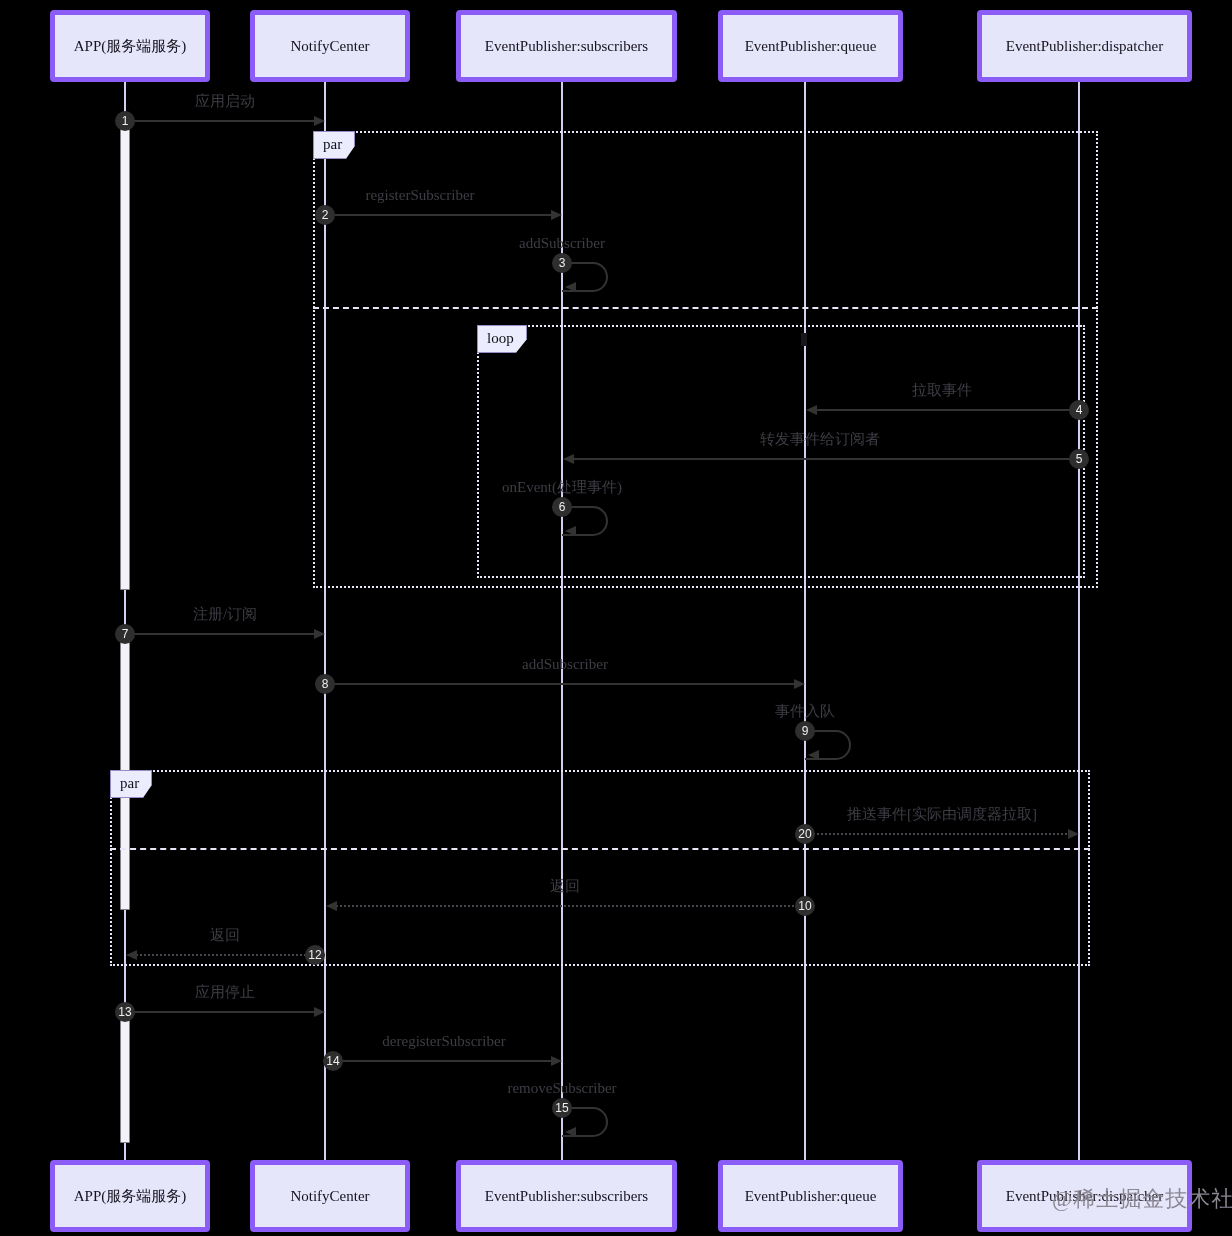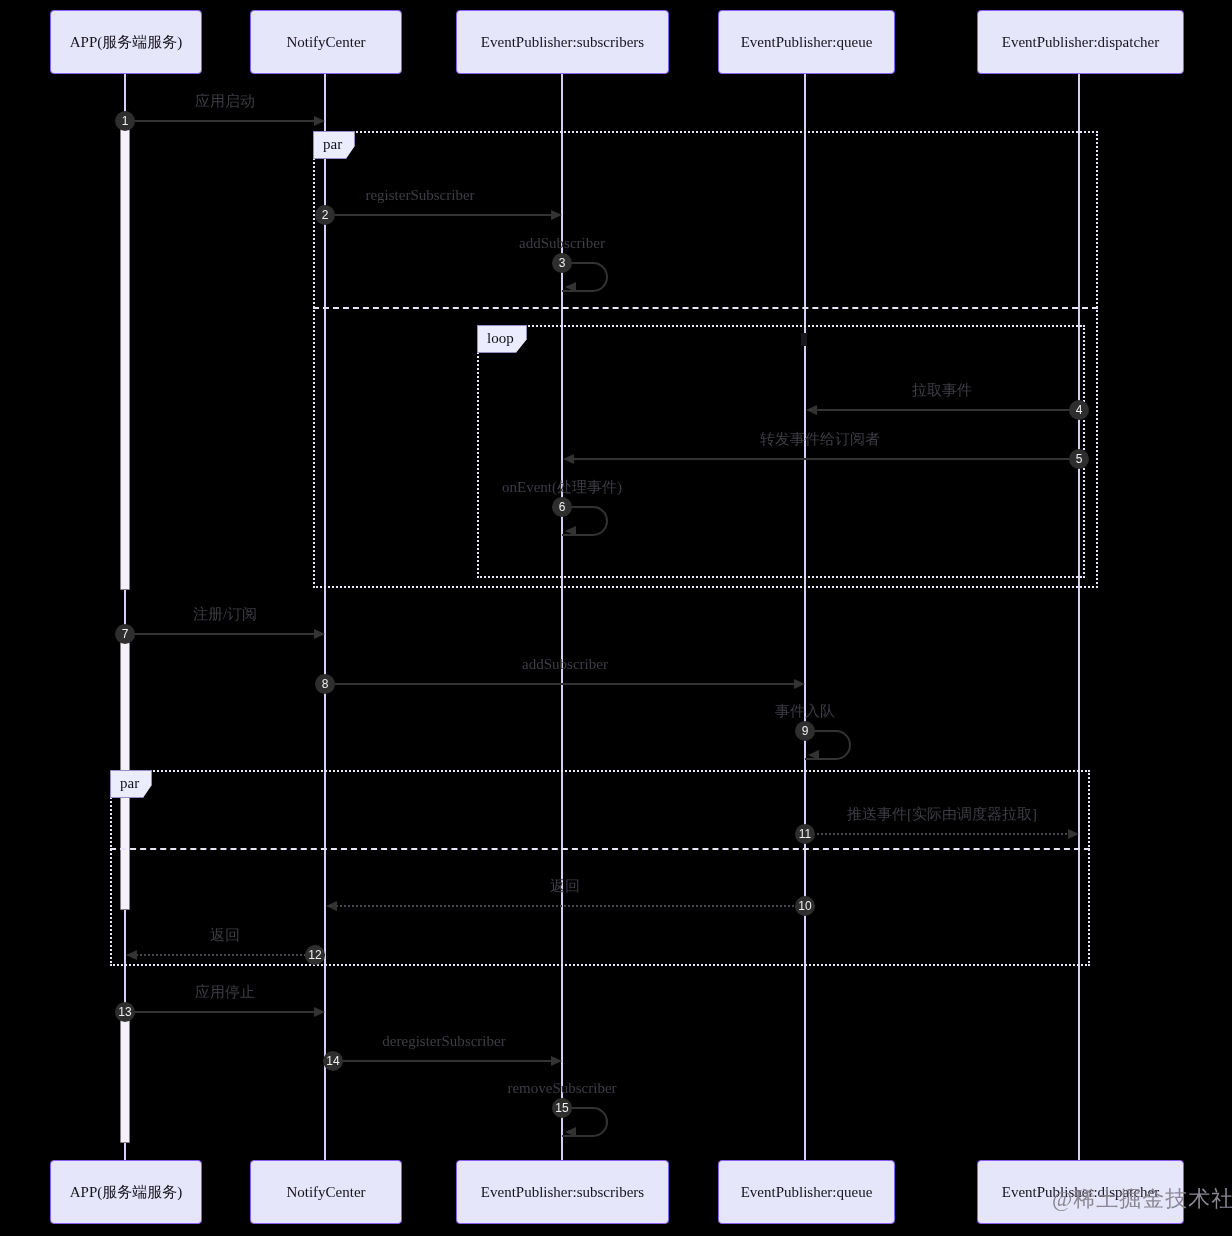--- a/index.html
+++ b/index.html
@@ -3,21 +3,21 @@
 <meta charset="utf-8">
 <style>
   html,body{margin:0;padding:0;background:#000;}
   .canvas{
     position:relative;width:1232px;height:1236px;background:#000;overflow:hidden;
     font-family:"Liberation Serif","DejaVu Serif",serif;
   }
   .lifeline{position:absolute;top:73px;height:1087px;width:2px;background:#d6cdf2;}
   .act{position:absolute;left:120px;width:8px;background:#f4f2f8;border:1px solid#82808a;border-radius:1px;}
   .pbox{
-    position:absolute;height:62px;background:#e6e6fa;border:1px solid #8b5cf6;border-radius:4px;
+    position:absolute;height:62px;background:#e6e6fa;border:5px solid #8b5cf6;border-radius:4px;
     display:flex;align-items:center;justify-content:center;
     color:#16131e;font-size:15px;white-space:nowrap;
   }
   .frag{position:absolute;border:2px dotted #e9e5f8;}
   .divider{position:absolute;height:0;border-top:2px dashed #e9e5f8;}
   .frag-label{
     position:absolute;background:#ececff;border:1px solid #958ac2;color:#101018;
     font-size:15px;line-height:20px;padding:2px 12px 4px 9px;
     clip-path:polygon(0 0,100% 0,100% 52%,78% 100%,0 100%);
   }
@@ -119,21 +119,21 @@
   <div class="num" style="left:325px;top:684px;">8</div>
 
   <div class="mlabel" style="left:805px;top:701px;">事件入队</div>
   <div class="selfloop" style="left:805px;top:730px;"></div>
   <div class="arr-l" style="left:808px;top:750px;"></div>
   <div class="num" style="left:805px;top:731px;">9</div>
 
   <div class="mlabel" style="left:942px;top:804px;">推送事件[实际由调度器拉取]</div>
   <div class="line dotted" style="left:805px;top:833px;width:266px;"></div>
   <div class="arr-r" style="left:1068px;top:829px;"></div>
-  <div class="num" style="left:805px;top:834px;">11</div>
+  <div class="num" style="left:805px;top:834px;">20</div>
 
   <div class="mlabel" style="left:565px;top:876px;">返回</div>
   <div class="line dotted" style="left:333px;top:905px;width:472px;"></div>
   <div class="arr-l" style="left:326px;top:901px;"></div>
   <div class="num" style="left:805px;top:906px;">10</div>
 
   <div class="mlabel" style="left:225px;top:925px;">返回</div>
   <div class="line dotted" style="left:133px;top:954px;width:192px;"></div>
   <div class="arr-l" style="left:126px;top:950px;"></div>
   <div class="num" style="left:315px;top:955px;">12</div>

